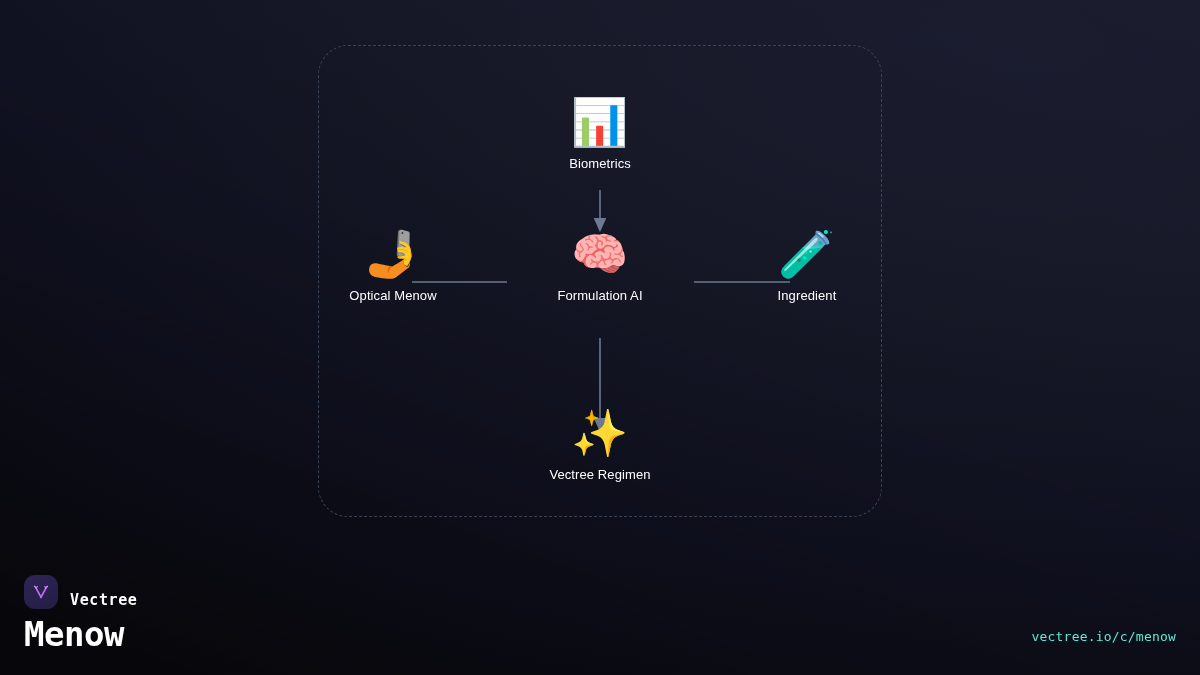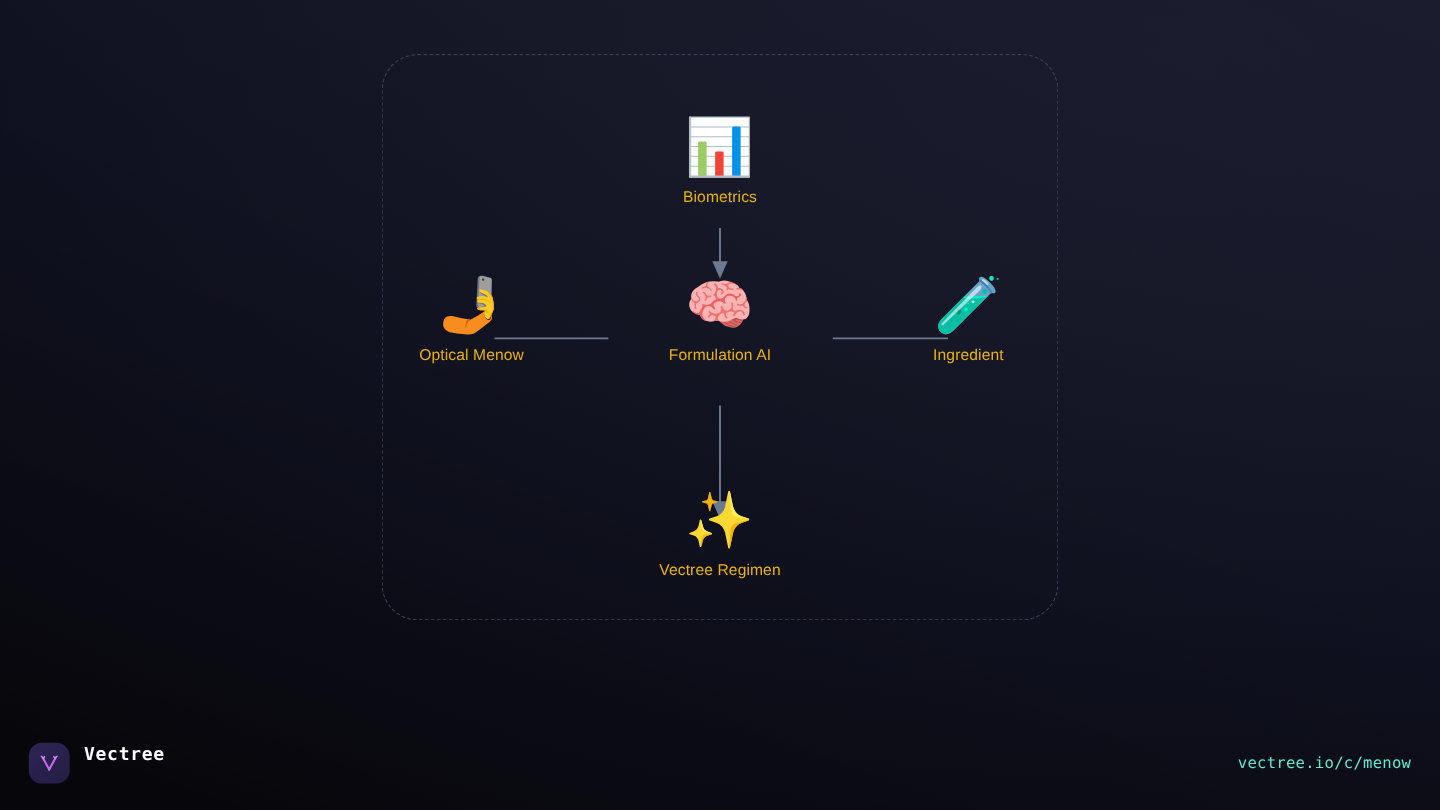--- a/index.html
+++ b/index.html
@@ -49,21 +49,21 @@
     line-height:1;
     height:52px;
     display:flex;
     align-items:center;
     justify-content:center;
     user-select:none;
   }
   .node-label {
     margin-top:8px;
     font-size:13px;
-    color:#eab308;
+    color:#ffffff;
     letter-spacing:0.1px;
     white-space:nowrap;
   }
 
   #node-biometrics   { left:500px; top:96px; }
   #node-optical-scan { left:293px; top:228px; }
   #node-ingredient-ai{ left:500px; top:228px; }
   #node-formulation  { left:707px; top:228px; }
   #node-custom-regimen { left:500px; top:407px; }
 
@@ -73,21 +73,21 @@
     pointer-events:none;
   }
 
   
   #brand-block {
     position:absolute;
     left:24px; bottom:22px;
   }
   #brand-row {
     display:flex;
-    align-items:flex-start;
+    align-items:flex-end;
     gap:12px;
   }
   #brand-logo {
     width:34px; height:34px;
     border-radius:11px;
     background:linear-gradient(150deg,#2e2555 0%,#241d44 100%);
     display:flex; align-items:center; justify-content:center;
     flex:none;
   }
   #brand-name {
@@ -170,15 +170,16 @@
     <div id="brand-logo">
       <svg width="20" height="20" viewBox="0 0 20 20">
         <path d="M4.6 5.4 L10 15.2 L15.4 5.4" fill="none" stroke="#c46bf0" stroke-width="1.7" stroke-linecap="round" stroke-linejoin="round"></path>
         <path d="M3.4 4.2 L5.6 6.0 M6.2 4.4 L5.2 6.4" fill="none" stroke="#d78bf5" stroke-width="1.1" stroke-linecap="round"></path>
         <path d="M16.6 4.2 L14.4 6.0 M13.8 4.4 L14.8 6.4" fill="none" stroke="#d78bf5" stroke-width="1.1" stroke-linecap="round"></path>
         <circle cx="10" cy="15.4" r="0.9" fill="#c46bf0"></circle>
       </svg>
     </div>
     <div id="brand-name">Vectree</div>
   </div>
+  <div id="brand-title">Menow</div>
 </div>
 
 <div id="brand-url">vectree.io/c/menow</div>
 
 </body></html>

